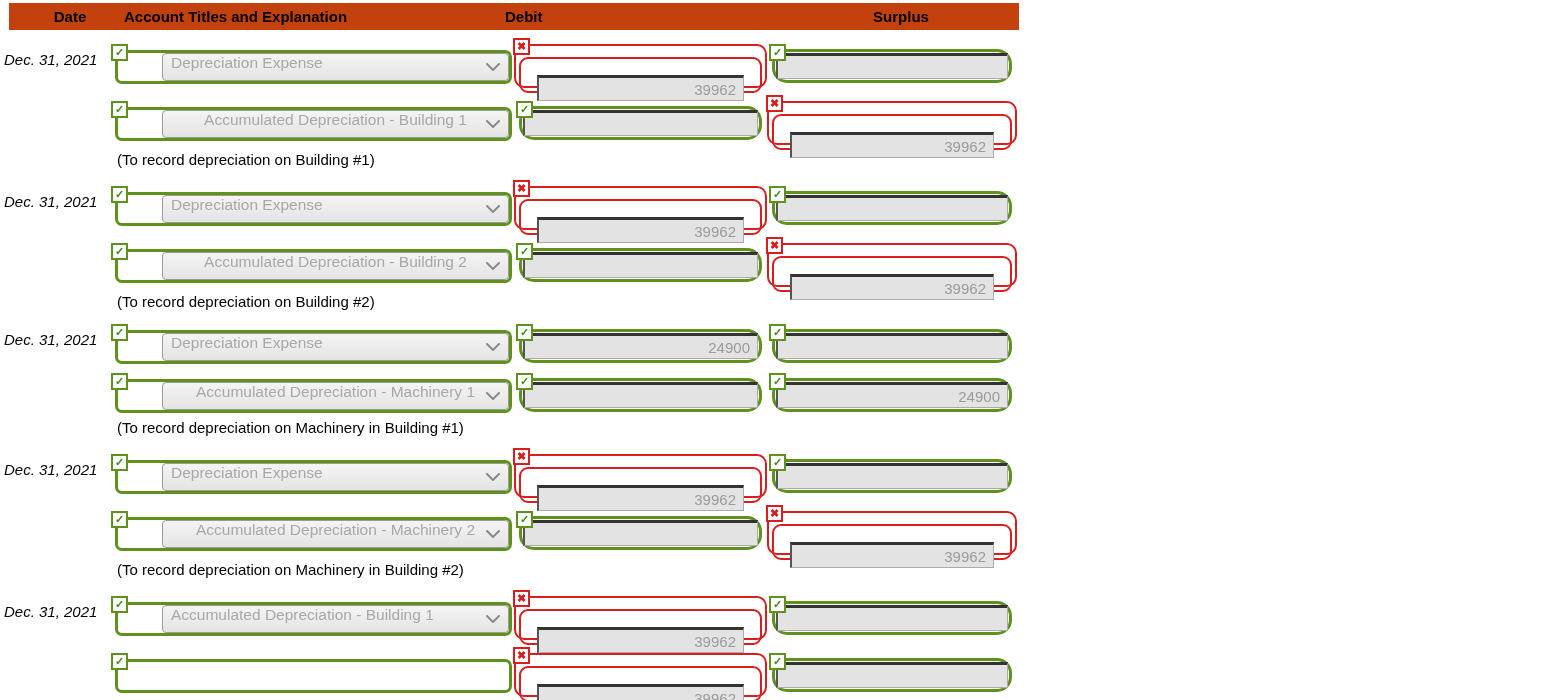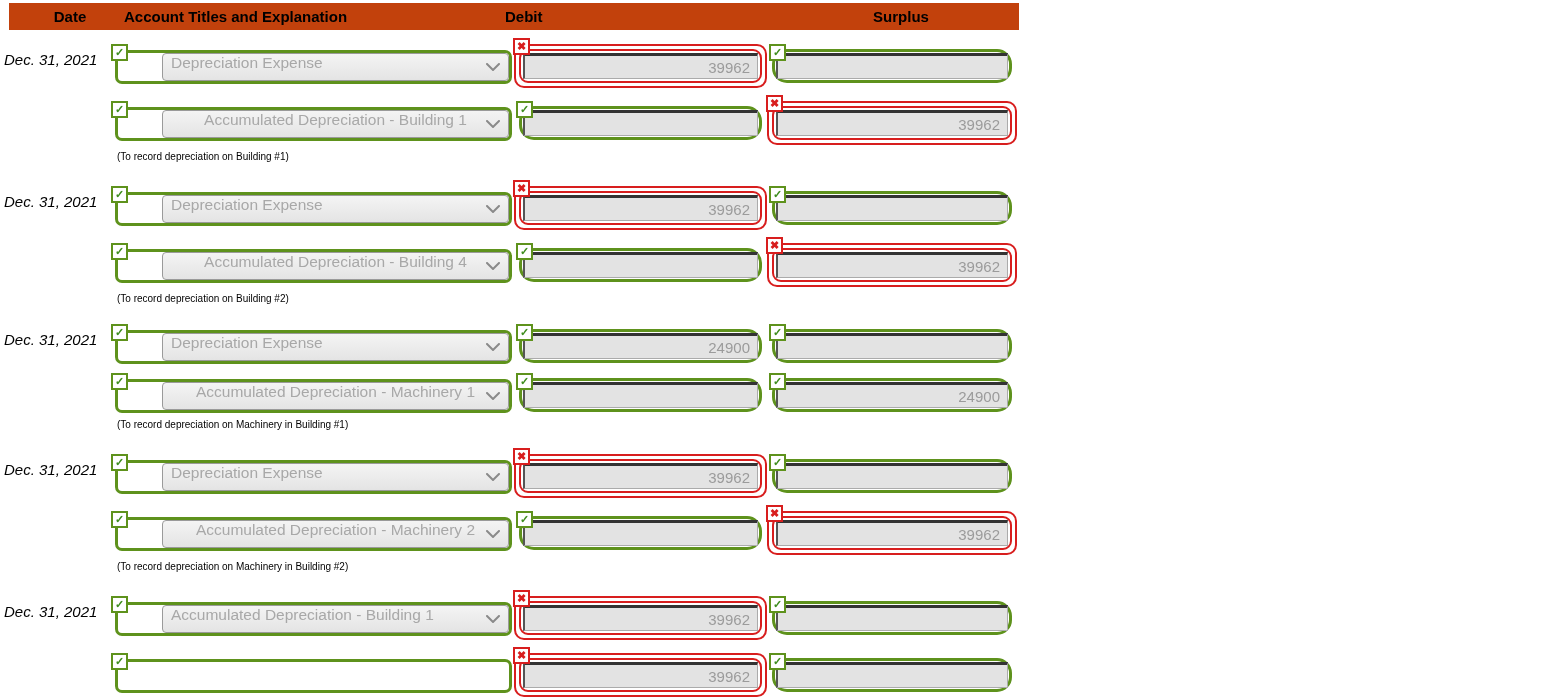--- a/index.html
+++ b/index.html
@@ -33,36 +33,36 @@
 
   
   .amt-slot{position:absolute;top:0;height:44px;}
   .debit-slot{left:514px;width:253px;}
   .credit-slot{left:767px;width:250px;}
   .amt-field{position:relative;height:44px;}
   .fo{box-sizing:border-box;height:44px;border:2px solid transparent;border-radius:10px;padding:3px;}
   .fi{box-sizing:border-box;height:34px;border:3px solid transparent;border-radius:15px;padding:1px;}
   .amt-field.correct .fi{border-color:#5e921c;}
   .amt-field.incorrect .fo{border-color:#d81e1e;}
-  .amt-field.incorrect .fi{border:2px solid #d81e1e;border-radius:9px;padding:2px;}
+  .amt-field.incorrect .fi{border:2px solid #d81e1e;border-radius:9px;padding:16px;margin-top:8px;}
   .amt-input{display:block;width:100%;height:26px;box-sizing:border-box;
              border-top:3px solid #333;border-left:2px solid #555;
              border-right:1px solid #ababab;border-bottom:1px solid #ababab;
              background:#e3e3e3;font-family:"Liberation Sans",sans-serif;
              font-size:15px;color:#9b9b9b;text-align:right;padding:0 7px;outline:none;}
 
   
   .badge{position:absolute;z-index:3;width:17px;height:17px;box-sizing:border-box;
          background:#fff;border:2px solid #5e921c;color:#3f8d1f;
          font-size:11px;font-weight:bold;line-height:13px;text-align:center;}
   .sel-wrap .badge{top:-9px;left:-7px;}
   .amt-field.correct .badge{top:0;left:2px;}
   .amt-field.incorrect .badge{top:-6px;left:-1px;border-color:#d81e1e;color:#d81e1e;}
 
-  .expl{position:absolute;left:117px;font-size:10px;color:#000;white-space:nowrap;}
+  .expl{position:absolute;left:117px;font-size:15px;color:#000;white-space:nowrap;}
 </style>
 </head>
 <body>
 
 <div class="page">
 
   <div class="hdr-bar">
     <div class="hlabel h-date">Date</div>
     <div class="hlabel h-acct">Account Titles and Explanation</div>
     <div class="hlabel h-debit">Debit</div>
@@ -173,21 +173,21 @@
           </div>
       </div>
     </div>
   </div>
 
   <div class="row" style="top:243px">
     <div class="acct-slot">
       <div class="sel-wrap correct">
         <span class="badge">✓</span>
         <div class="select">
-          <span class="stext center">Accumulated Depreciation - Building 4</span>
+          <span class="stext center">Accumulated Depreciation - Building 2</span>
           <span class="chev"><svg width="14" height="8" viewBox="0 0 14 8">
                 <path d="M1 1l6 6 6-6" fill="none" stroke="#8a8a8a" stroke-width="2" stroke-linecap="round"></path>
               </svg></span>
         </div>
       </div>
     </div>
     <div class="amt-slot debit-slot">
       <div class="amt-field correct">
         <span class="badge">✓</span>
         <div class="fo">

